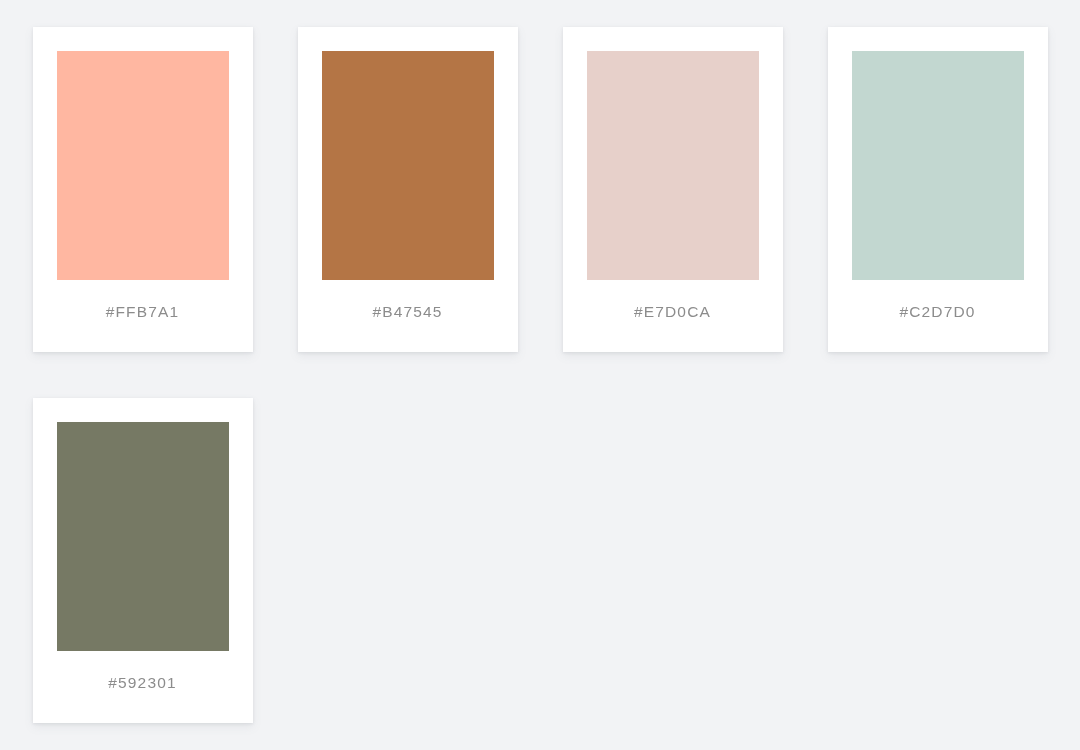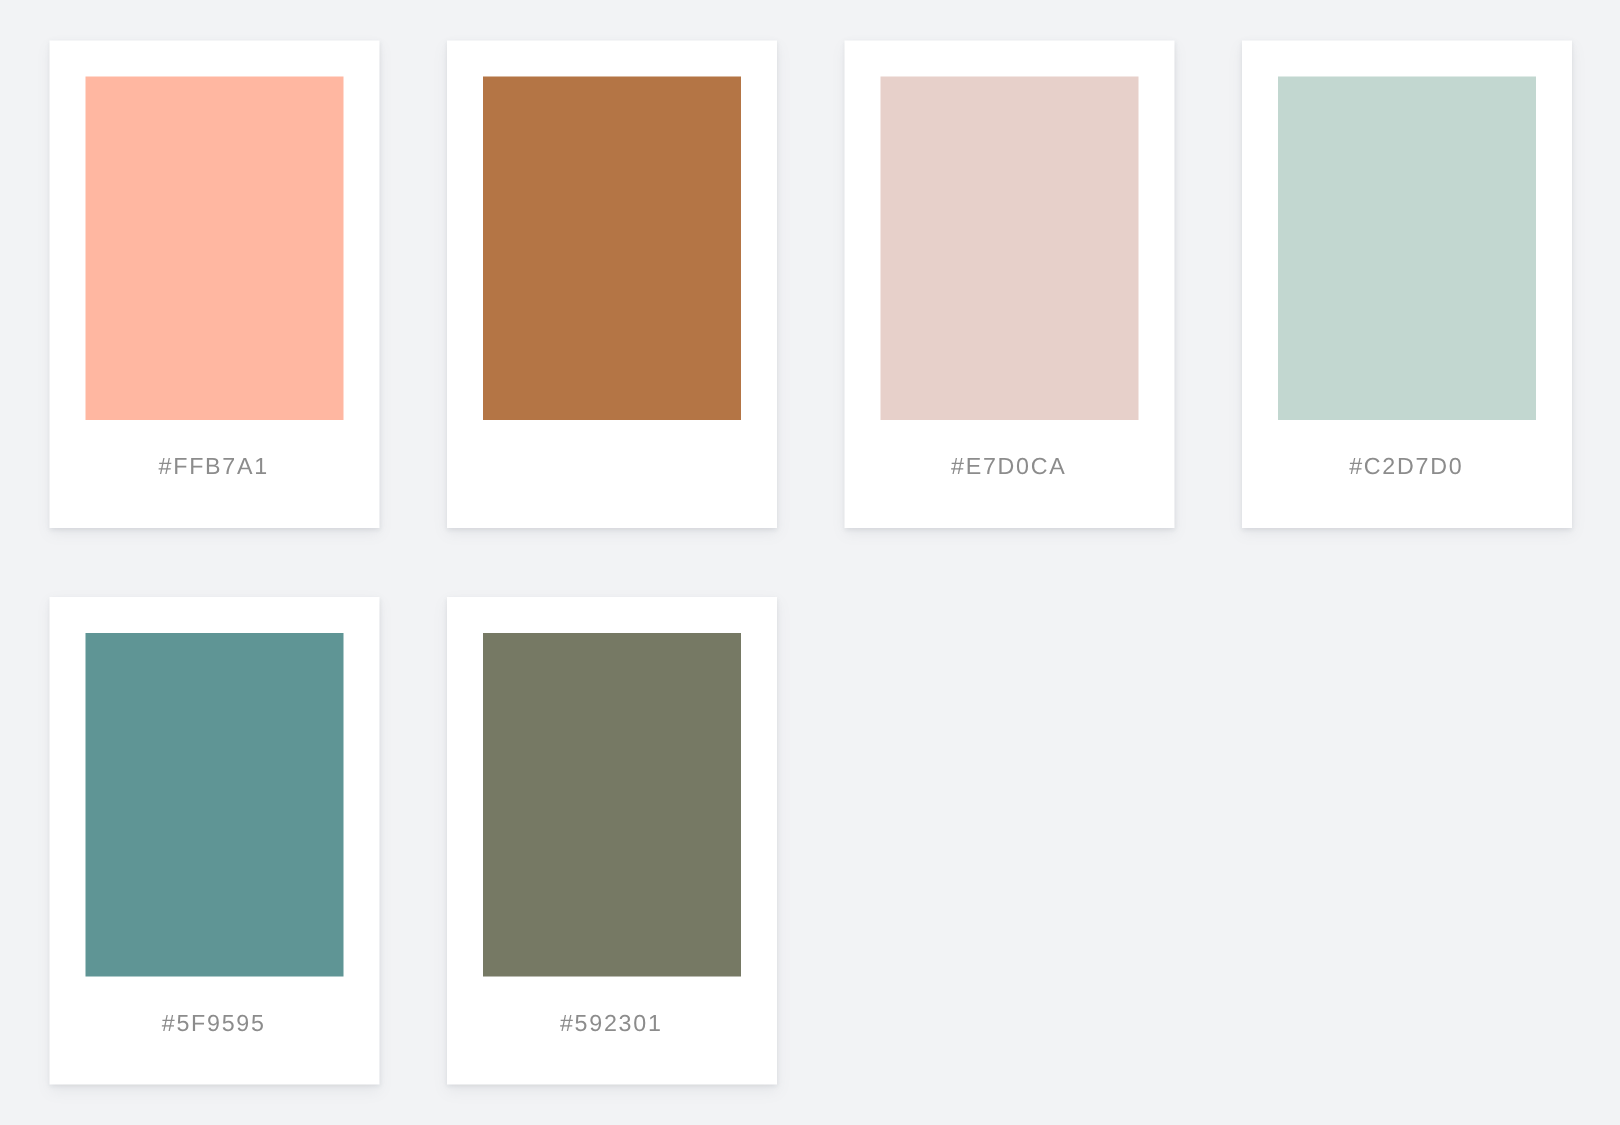--- a/index.html
+++ b/index.html
@@ -72,38 +72,35 @@
 
 <div id="palette-grid">
     <div class="swatch-card">
       <div class="swatch-chip" style="background: rgb(255, 183, 161);"></div>
       <div class="swatch-label-wrap">
         <span class="swatch-label">#FFB7A1</span>
       </div>
     </div>
     <div class="swatch-card">
       <div class="swatch-chip" style="background: rgb(180, 117, 69);"></div>
+      <div class="swatch-label-wrap">
+        <span class="swatch-label">#B47545</span>
+      </div>
     </div>
     <div class="swatch-card">
       <div class="swatch-chip" style="background: rgb(231, 208, 202);"></div>
       <div class="swatch-label-wrap">
         <span class="swatch-label">#E7D0CA</span>
       </div>
     </div>
     <div class="swatch-card">
       <div class="swatch-chip" style="background: rgb(194, 215, 208);"></div>
       <div class="swatch-label-wrap">
         <span class="swatch-label">#C2D7D0</span>
       </div>
     </div>
     <div class="swatch-card">
-      <div class="swatch-chip" style="background: rgb(95, 149, 149);"></div>
-      <div class="swatch-label-wrap">
-        <span class="swatch-label">#5F9595</span>
-      </div>
-    </div>
-    <div class="swatch-card">
       <div class="swatch-chip" style="background: rgb(118, 121, 100);"></div>
       <div class="swatch-label-wrap">
         <span class="swatch-label">#592301</span>
       </div>
     </div>
   </div>
 
 </body></html>

